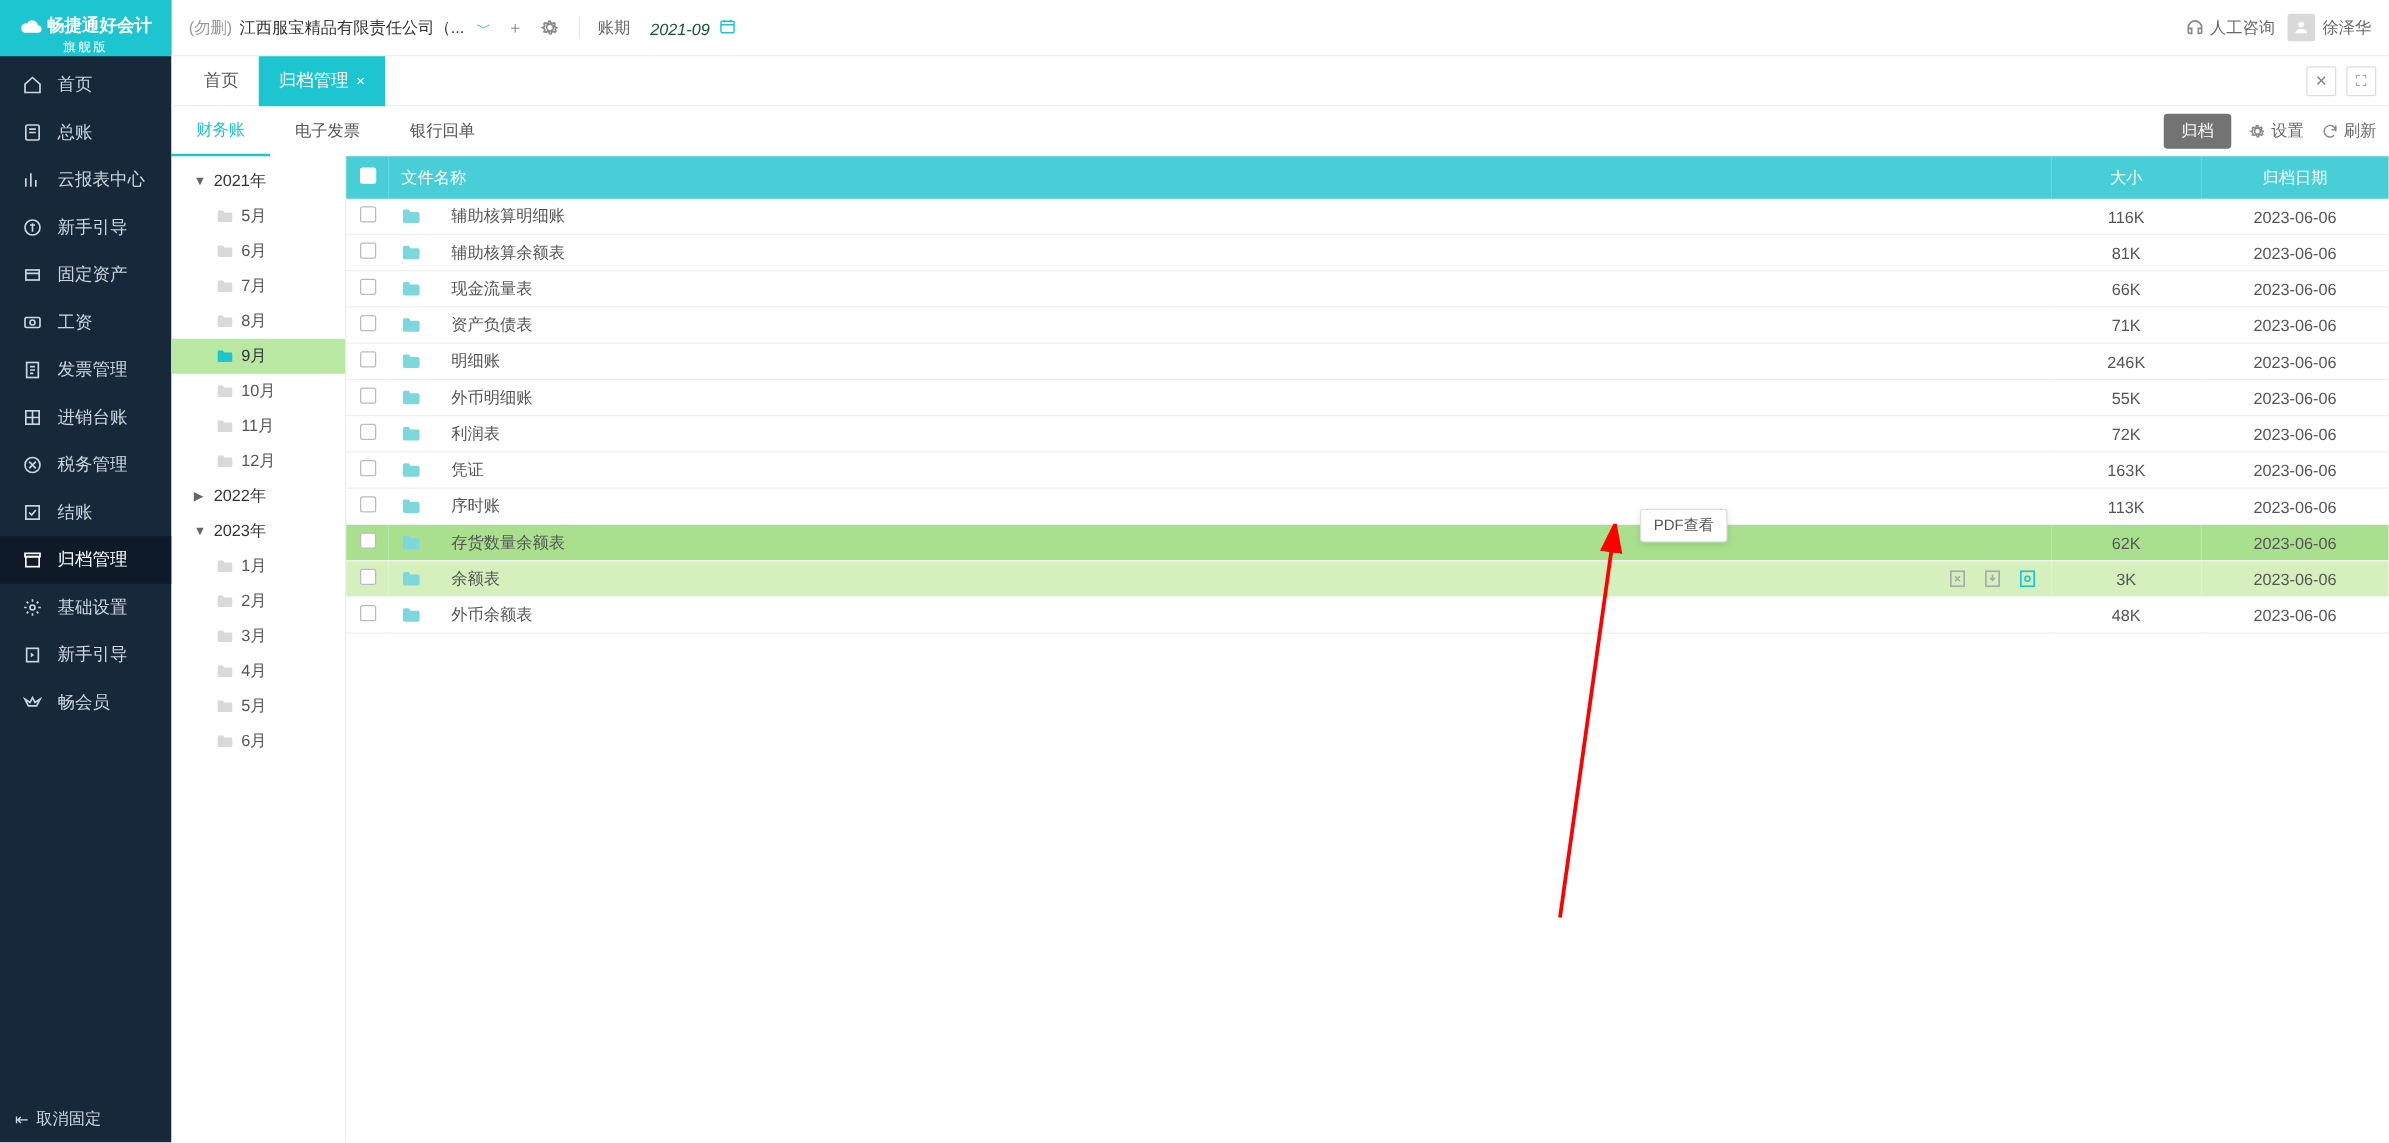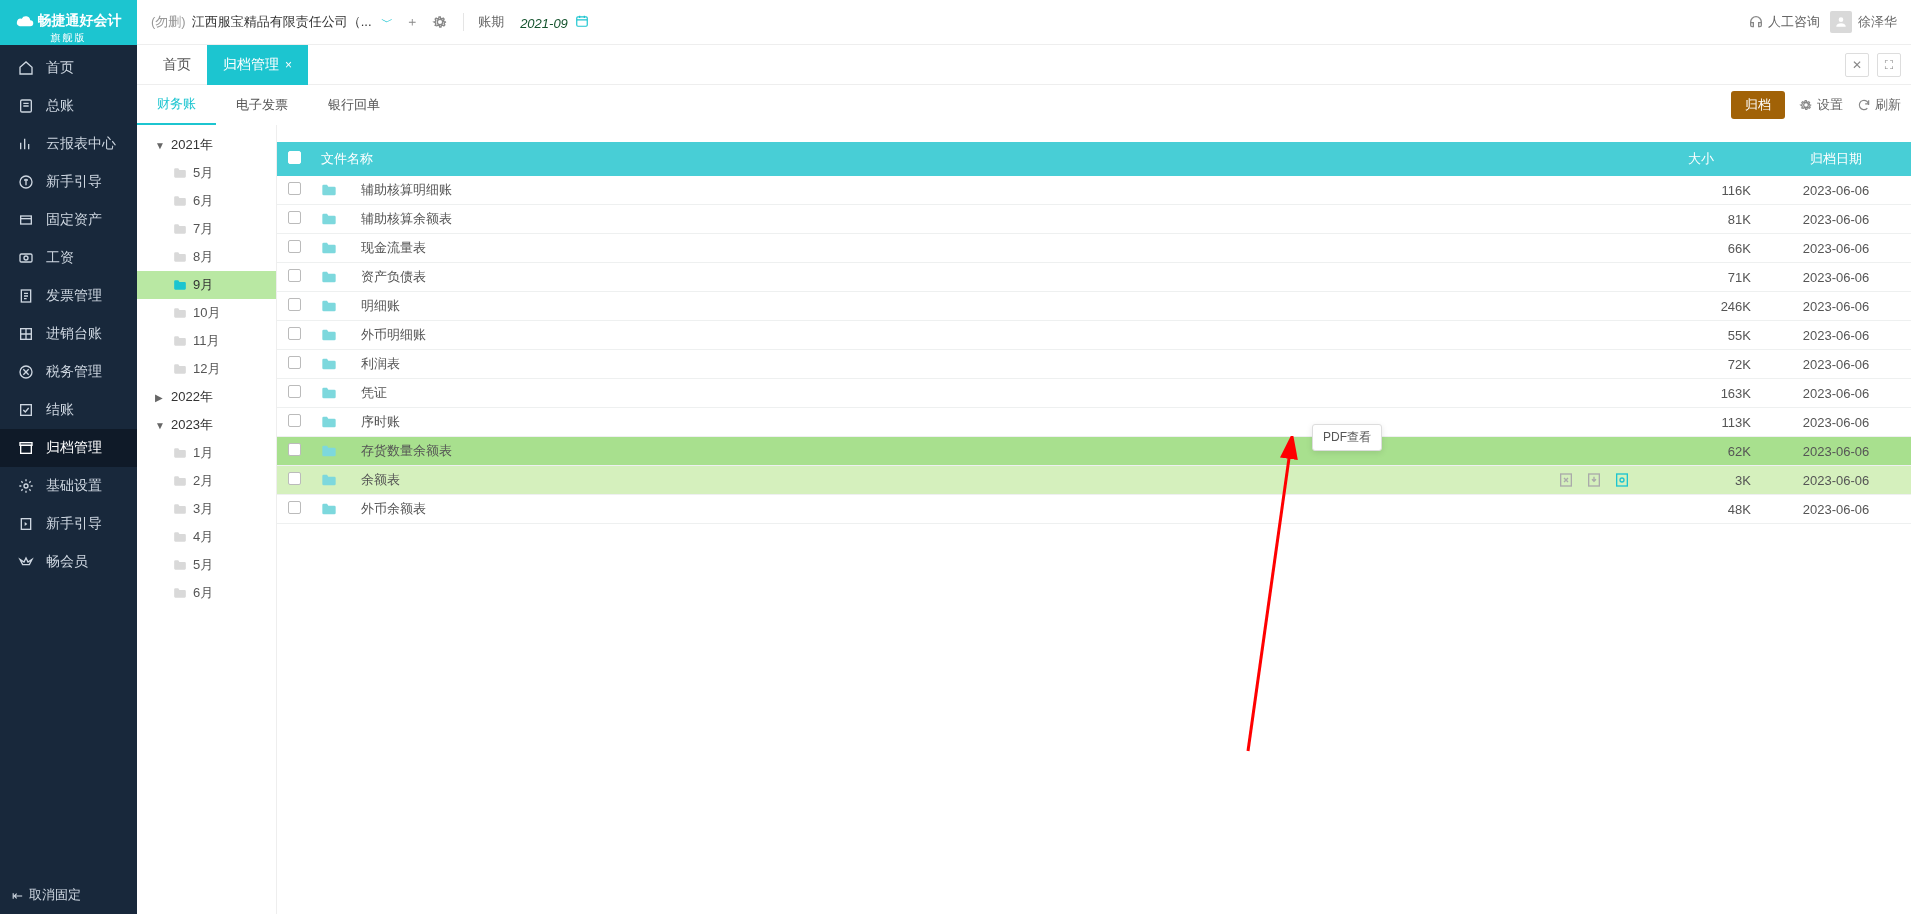--- a/index.html
+++ b/index.html
@@ -123,21 +123,21 @@
   display: flex;
   align-items: center;
   color: #555;
   cursor: pointer;
   position: relative;
   font-size: 13px;
 }
 .subtab.active { color: #1cc5d0; border-bottom: 2px solid #1cc5d0;}
 .subactions { margin-left: auto; display: flex; align-items: center; gap: 14px;}
 .btn-primary {
-  background: #a16207;
+  background: #737373;
   color: #fff;
   padding: 5px 14px;
   border-radius: 3px;
   cursor: pointer;
   font-size: 13px;
 }
 .link-action { color: #666; display: flex; align-items: center; gap: 4px; cursor: pointer; font-size: 13px; justify-content: center;}
 
 
 .content {
@@ -164,21 +164,21 @@
 }
 .tree-node.year { font-weight: 500;}
 .tree-node.month { padding-left: 36px; color: #555;}
 .tree-node.month.active { background: #b9e8a3; color: #333;}
 .tree-caret { font-size: 10px; color: #666; width: 10px;}
 .tree-folder { width: 14px; height: 12px; display: inline-flex;}
 .folder-svg-closed { fill: #d9d9d9;}
 .folder-svg-open { fill: #1cc5d0;}
 
 
-.table-wrap { flex: 1; display: flex; flex-direction: column; min-width: 0; margin-top: 17px;}
+.table-wrap { flex: 1; display: flex; flex-direction: column; min-width: 0;}
 .table { width: 100%; border-collapse: collapse; table-layout: fixed;}
 .thead th {
   background: #48ced6;
   color: #fff;
   font-weight: normal;
   text-align: left;
   padding: 8px 10px;
   font-size: 13px;
 }
 .thead th.col-check { width: 34px; text-align: center;}
@@ -189,21 +189,21 @@
   border-bottom: 1px solid #eef0f0;
   font-size: 13px;
   color: #555;
   white-space: nowrap;
   overflow: hidden;
   text-overflow: ellipsis;
 }
 .tbody tr.selected td { background: #a8e08e;}
 .tbody tr.hovered td { background: #d5f0bd;}
 .tbody td.col-check { text-align: center;}
-.tbody td.col-size { text-align: right;}
+.tbody td.col-size { text-align: center;}
 .tbody td.col-date { text-align: center;}
 .checkbox { width: 13px; height: 13px; border: 1px solid #bbb; border-radius: 2px; display: inline-block; background: #fff;}
 .checkbox.header { border-color: #fff;}
 .name-cell { display: flex; align-items: center; gap: 24px;}
 .file-folder-icon { width: 16px; height: 14px;}
 .file-folder-icon svg { fill: #7dd8dd;}
 .row-actions { display: inline-flex; gap: 10px; margin-left: auto; align-items: center;}
 .action-icon { width: 18px; height: 18px; color: #aaa; display: inline-flex; align-items: center; justify-content: center; cursor: pointer;}
 .action-icon.hl { color: #1cc5d0;}
 

